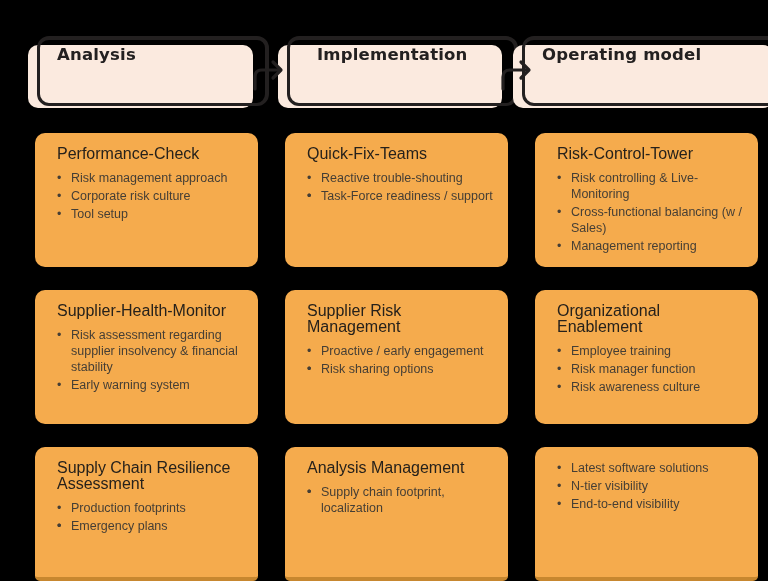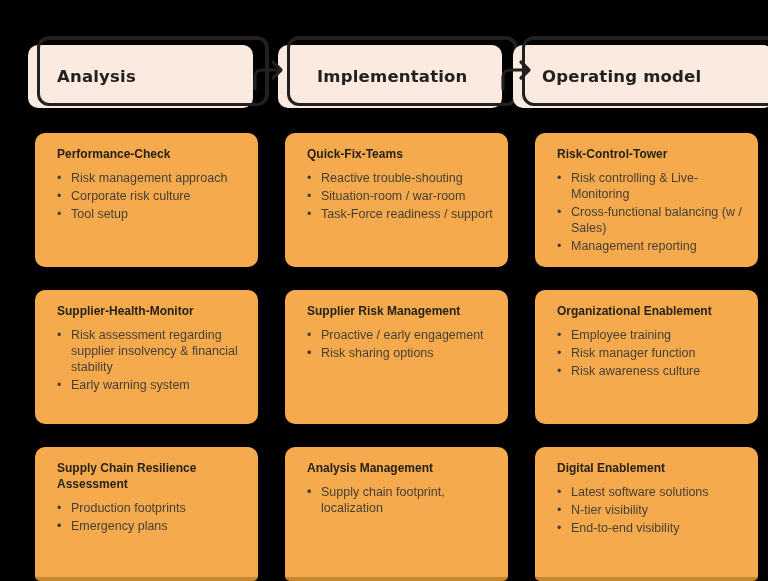--- a/index.html
+++ b/index.html
@@ -20,21 +20,21 @@
   }
 
   
   .hbox{
     position:absolute;
     top:45px;
     height:63px;
     background:var(--header-fill);
     border-radius:10px;
     display:flex;
-    align-items:center;
+    align-items:flex-start;
     padding-left:29px;
     z-index:1;
   }
   .hbox::before{
     content:"";
     position:absolute;
     left:9px;
     top:-9px;
     width:100%;
     height:100%;
@@ -83,22 +83,22 @@
     border-radius:10px;
     padding:13px 12px 0 22px;
     overflow:hidden;
   }
   .card.bottom-cut{
     border-bottom:4px solid var(--card-edge);
     border-bottom-left-radius:5px;
     border-bottom-right-radius:5px;
   }
   .card-title{
-    font-size:12px;
-    font-weight:700;
+    font-size:16px;
+    font-weight:400;
     color:var(--title-text);
     line-height:16px;
     margin-bottom:8px;
   }
   .card ul{
     list-style:none;
   }
   .card li{
     position:relative;
     padding-left:14px;
@@ -145,21 +145,21 @@
         <li><span class="bullet-dot">•</span><span>Risk management approach</span></li>
         <li><span class="bullet-dot">•</span><span>Corporate risk culture</span></li>
         <li><span class="bullet-dot">•</span><span>Tool setup</span></li>
       </ul>
   </div>
 
   <div class="card">
     <div class="card-title">Quick-Fix-Teams</div>
     <ul>
         <li><span class="bullet-dot">•</span><span>Reactive trouble-shouting</span></li>
-        <li><span class="bullet-dot">•</span><span>Situation-room / war-room</span></li>
+        <li><span class="bullet-dot">•</span></li>
         <li><span class="bullet-dot">•</span><span>Task-Force readiness / support</span></li>
       </ul>
   </div>
 
   <div class="card">
     <div class="card-title">Risk-Control-Tower</div>
     <ul>
         <li><span class="bullet-dot">•</span><span>Risk controlling &amp; Live-Monitoring</span></li>
         <li><span class="bullet-dot">•</span><span>Cross-functional balancing (w / Sales)</span></li>
         <li><span class="bullet-dot">•</span><span>Management reporting</span></li>
@@ -203,20 +203,19 @@
 
   <div class="card bottom-cut">
     <div class="card-title">Analysis Management</div>
     <ul>
         <li><span class="bullet-dot">•</span></li>
         <li><span class="bullet-dot">•</span><span>Supply chain footprint, localization</span></li>
       </ul>
   </div>
 
   <div class="card bottom-cut">
-    <div class="card-title">Digital Enablement</div>
     <ul>
         <li><span class="bullet-dot">•</span><span>Latest software solutions</span></li>
         <li><span class="bullet-dot">•</span><span>N-tier visibility</span></li>
         <li><span class="bullet-dot">•</span><span>End-to-end visibility</span></li>
       </ul>
   </div>
 </div>
 
 </body></html>

